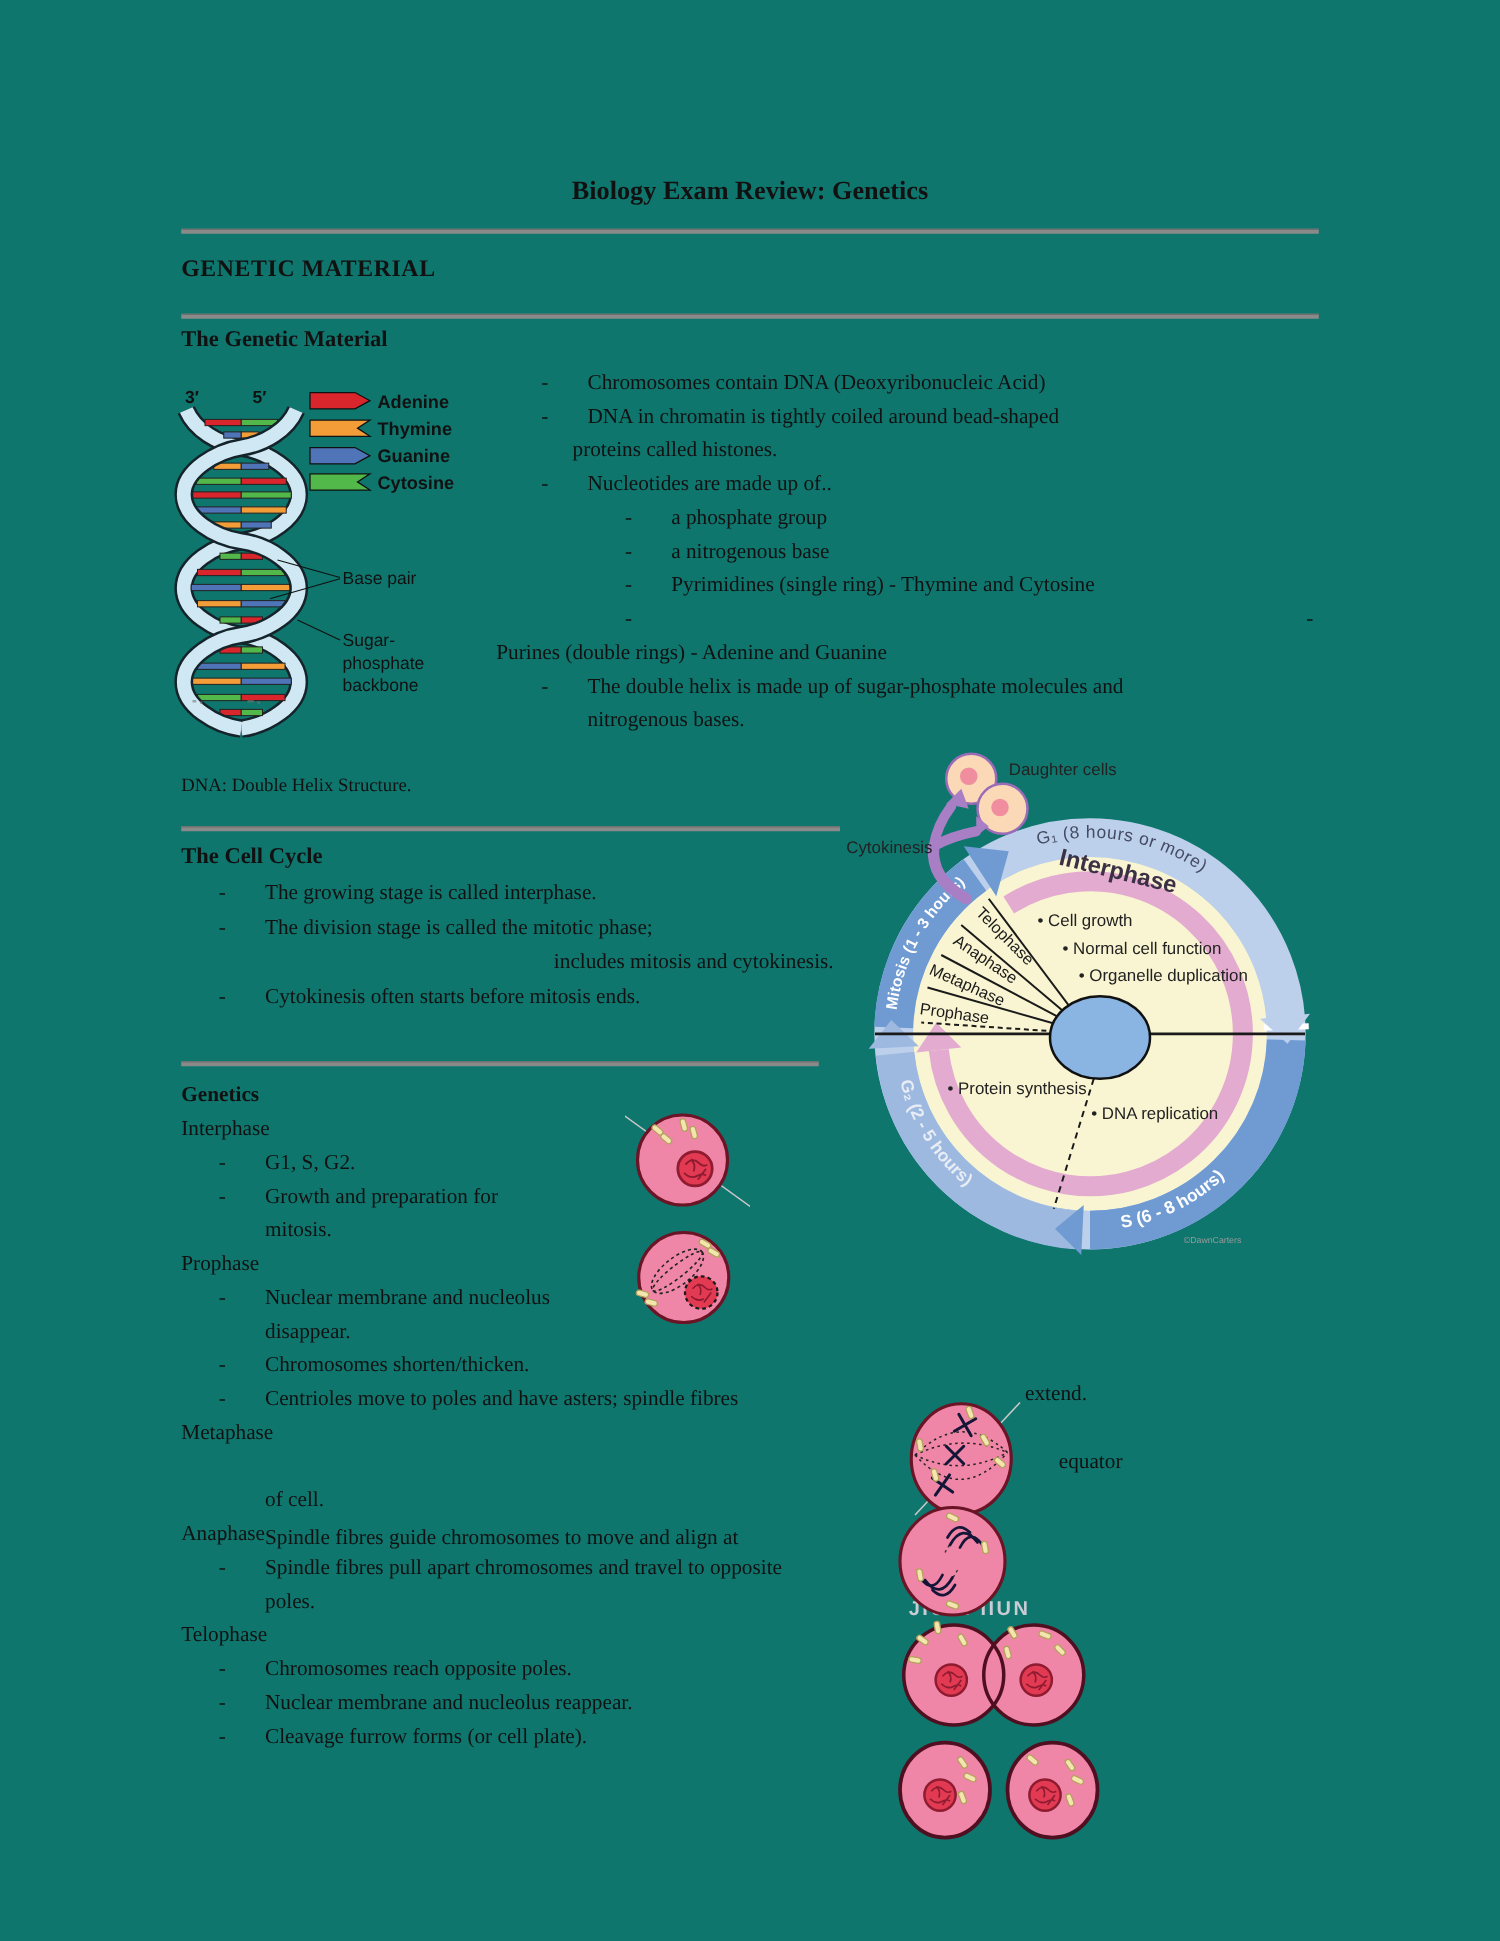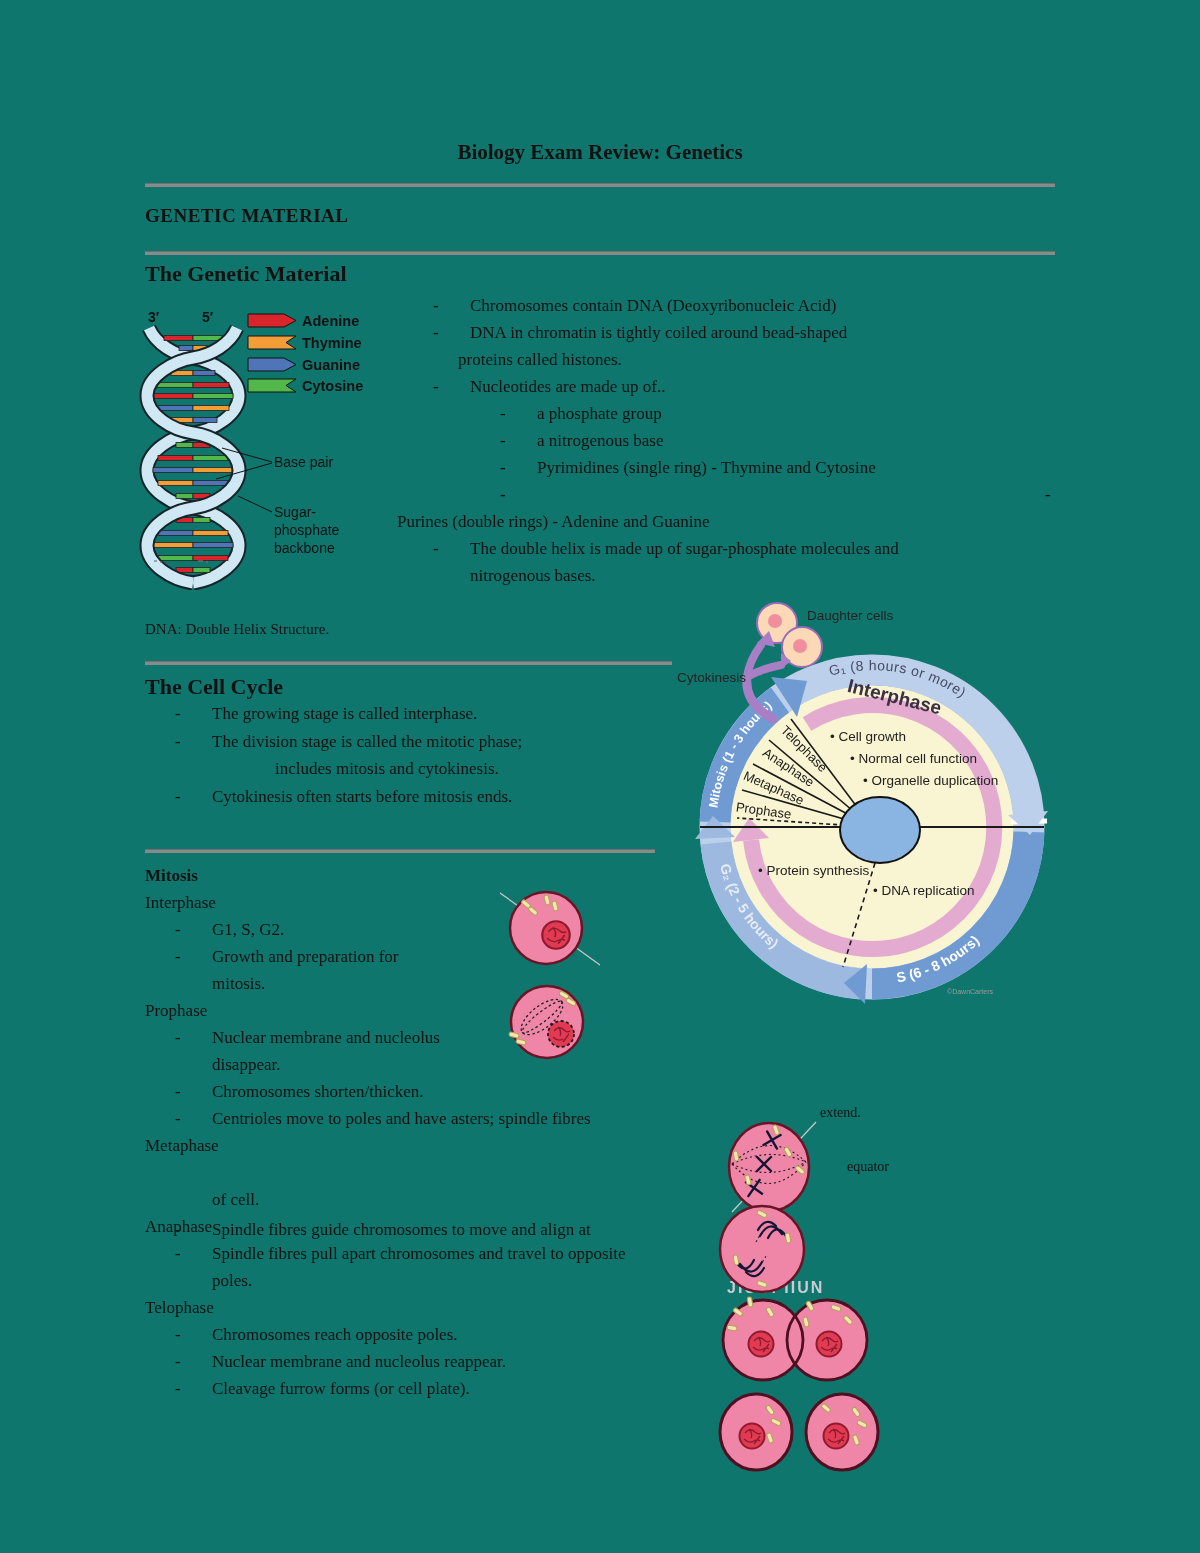--- a/index.html
+++ b/index.html
@@ -3,38 +3,38 @@
 <meta charset="utf-8">
 <style>
   html,body{margin:0;padding:0;background:#fff;}
   .page{position:relative;width:1200px;height:1553px;background:#0f766e;overflow:hidden;
         font-family:"Liberation Serif","DejaVu Serif",serif;color:#111;}
   .abs{position:absolute;}
   .title{position:absolute;left:0;right:0;top:140px;text-align:center;
          font-size:21px;font-weight:bold;}
   .hrule{position:absolute;height:3px;background:#8a8a8a;border-top:1px solid #6f6f6f;}
   .sechead{position:absolute;font-size:19px;font-weight:bold;letter-spacing:.5px;}
-  .subhead{position:absolute;font-size:22px;font-weight:bold;}
+  .subhead{position:absolute;font-size:18px;font-weight:bold;}
   .caption{position:absolute;font-size:15px;}
   .ln{position:absolute;white-space:nowrap;font-size:17px;line-height:27px;height:27px;}
   .rl{left:395px;width:700px;}
   .ll{left:145px;width:560px;}
   .dash{display:inline-block;width:37px;}
   .dash-right{position:absolute;left:650px;}
   .b1{padding-left:38px;}
   .c1{padding-left:63px;font-family:Liberation Serif, serif;}
   .b2{padding-left:105px;}
   .p0{padding-left:2px;}
   .c2{padding-left:75px;}
   .cb{padding-left:30px;}
-  .cc{padding-left:130px;}
+  .cc{padding-left:130px;text-align:center;}
   .mb{padding-left:30px;}
   .mc{padding-left:67px;}
   .mh{font-weight:bold;}
-  .sidew{position:absolute;font-size:14px;white-space:nowrap;}
+  .sidew{position:absolute;font-size:17px;white-space:nowrap;}
   .watermark{position:absolute;font-family:"Liberation Sans","DejaVu Sans",sans-serif;
              font-size:16px;font-weight:bold;color:#c9ccd4;letter-spacing:2px;}
   svg text{font-family:"Liberation Sans","DejaVu Sans",sans-serif;}
 </style>
 </head>
 <body>
 
 <div class="page">
 
   <svg width="0" height="0" style="position:absolute" aria-hidden="true">
@@ -209,21 +209,21 @@
     </g>
     <polygon points="114,36 120,52 102,48" fill="#a87fc5"></polygon>
     <polygon points="136,66 126,58 126,74" fill="#a87fc5"></polygon>
     <text x="152" y="25" font-size="13.5" fill="#222">Daughter cells</text>
     <text x="22" y="87" font-size="13.5" fill="#222">Cytokinesis</text>
     <text x="292" y="399" font-size="7" fill="#9a9a9a">©DawnCarters</text>
   </svg>
 
   <div class="hrule" style="left:145px;top:849px;width:510px;"></div>
 
-  <div class="ln ll mh" style="top:862px"><span>Mitosis</span></div>
+  <div class="ln ll mh" style="top:862px"><span>Genetics</span></div>
   <div class="ln ll" style="top:889px"><span>Interphase</span></div>
   <div class="ln ll mb" style="top:916px"><span class="dash">-</span><span>G1, S, G2.</span></div>
   <div class="ln ll mb" style="top:943px"><span class="dash">-</span><span>Growth and preparation for</span></div>
   <div class="ln ll mc" style="top:970px"><span>mitosis.</span></div>
   <div class="ln ll" style="top:997px"><span>Prophase</span></div>
   <div class="ln ll mb" style="top:1024px"><span class="dash">-</span><span>Nuclear membrane and nucleolus</span></div>
   <div class="ln ll mc" style="top:1051px"><span>disappear.</span></div>
   <div class="ln ll mb" style="top:1078px"><span class="dash">-</span><span>Chromosomes shorten/thicken.</span></div>
   <div class="ln ll mb" style="top:1105px"><span class="dash">-</span><span>Centrioles move to poles and have asters; spindle fibres</span></div>
   <div class="ln ll" style="top:1132px"><span>Metaphase</span></div>

